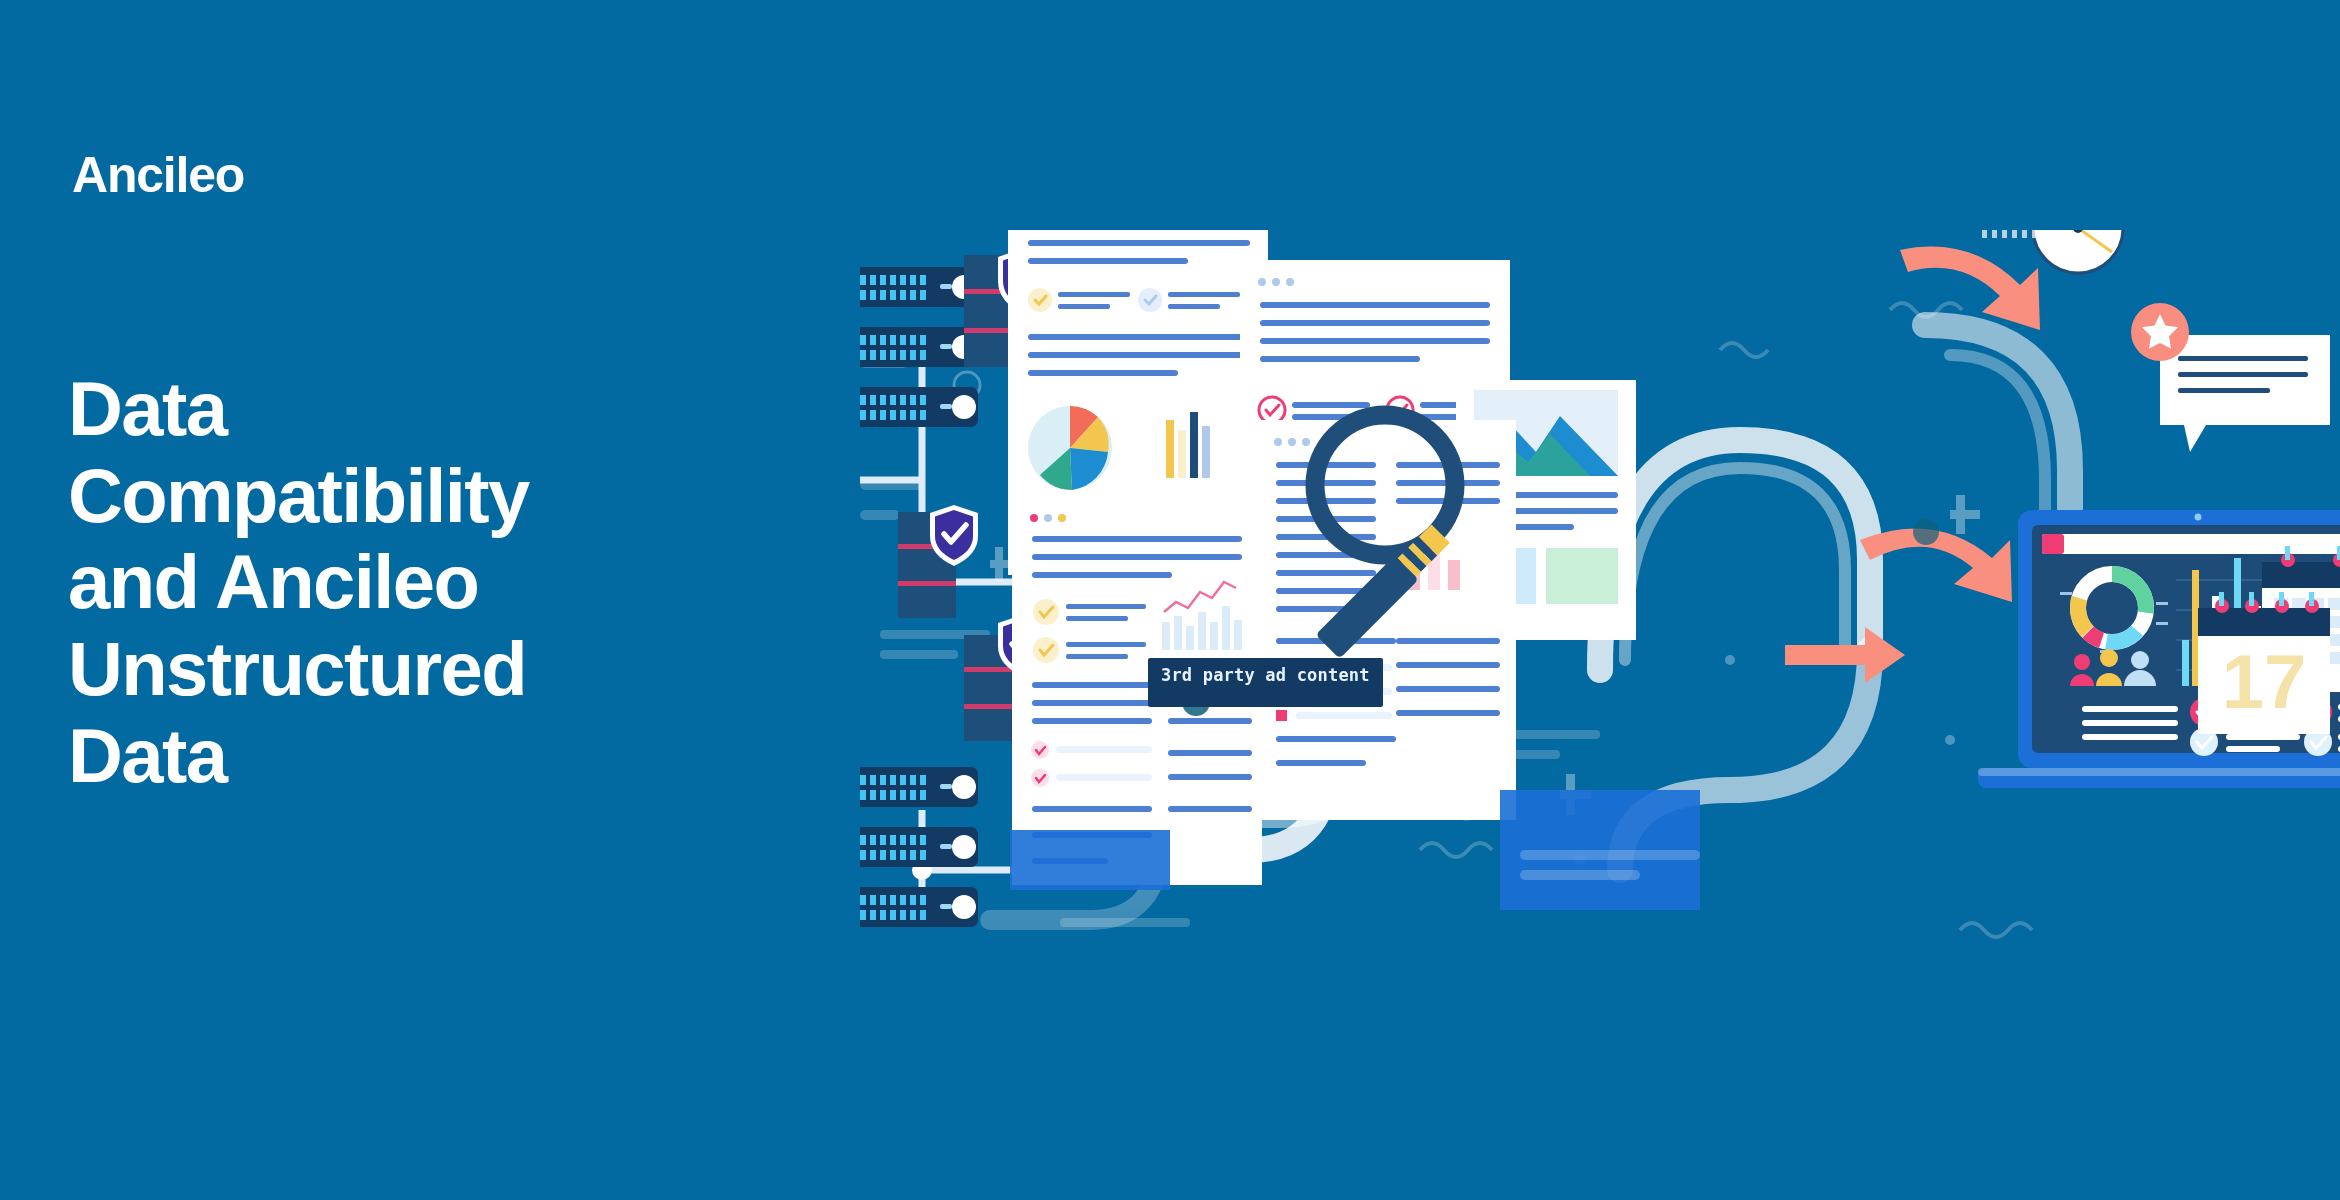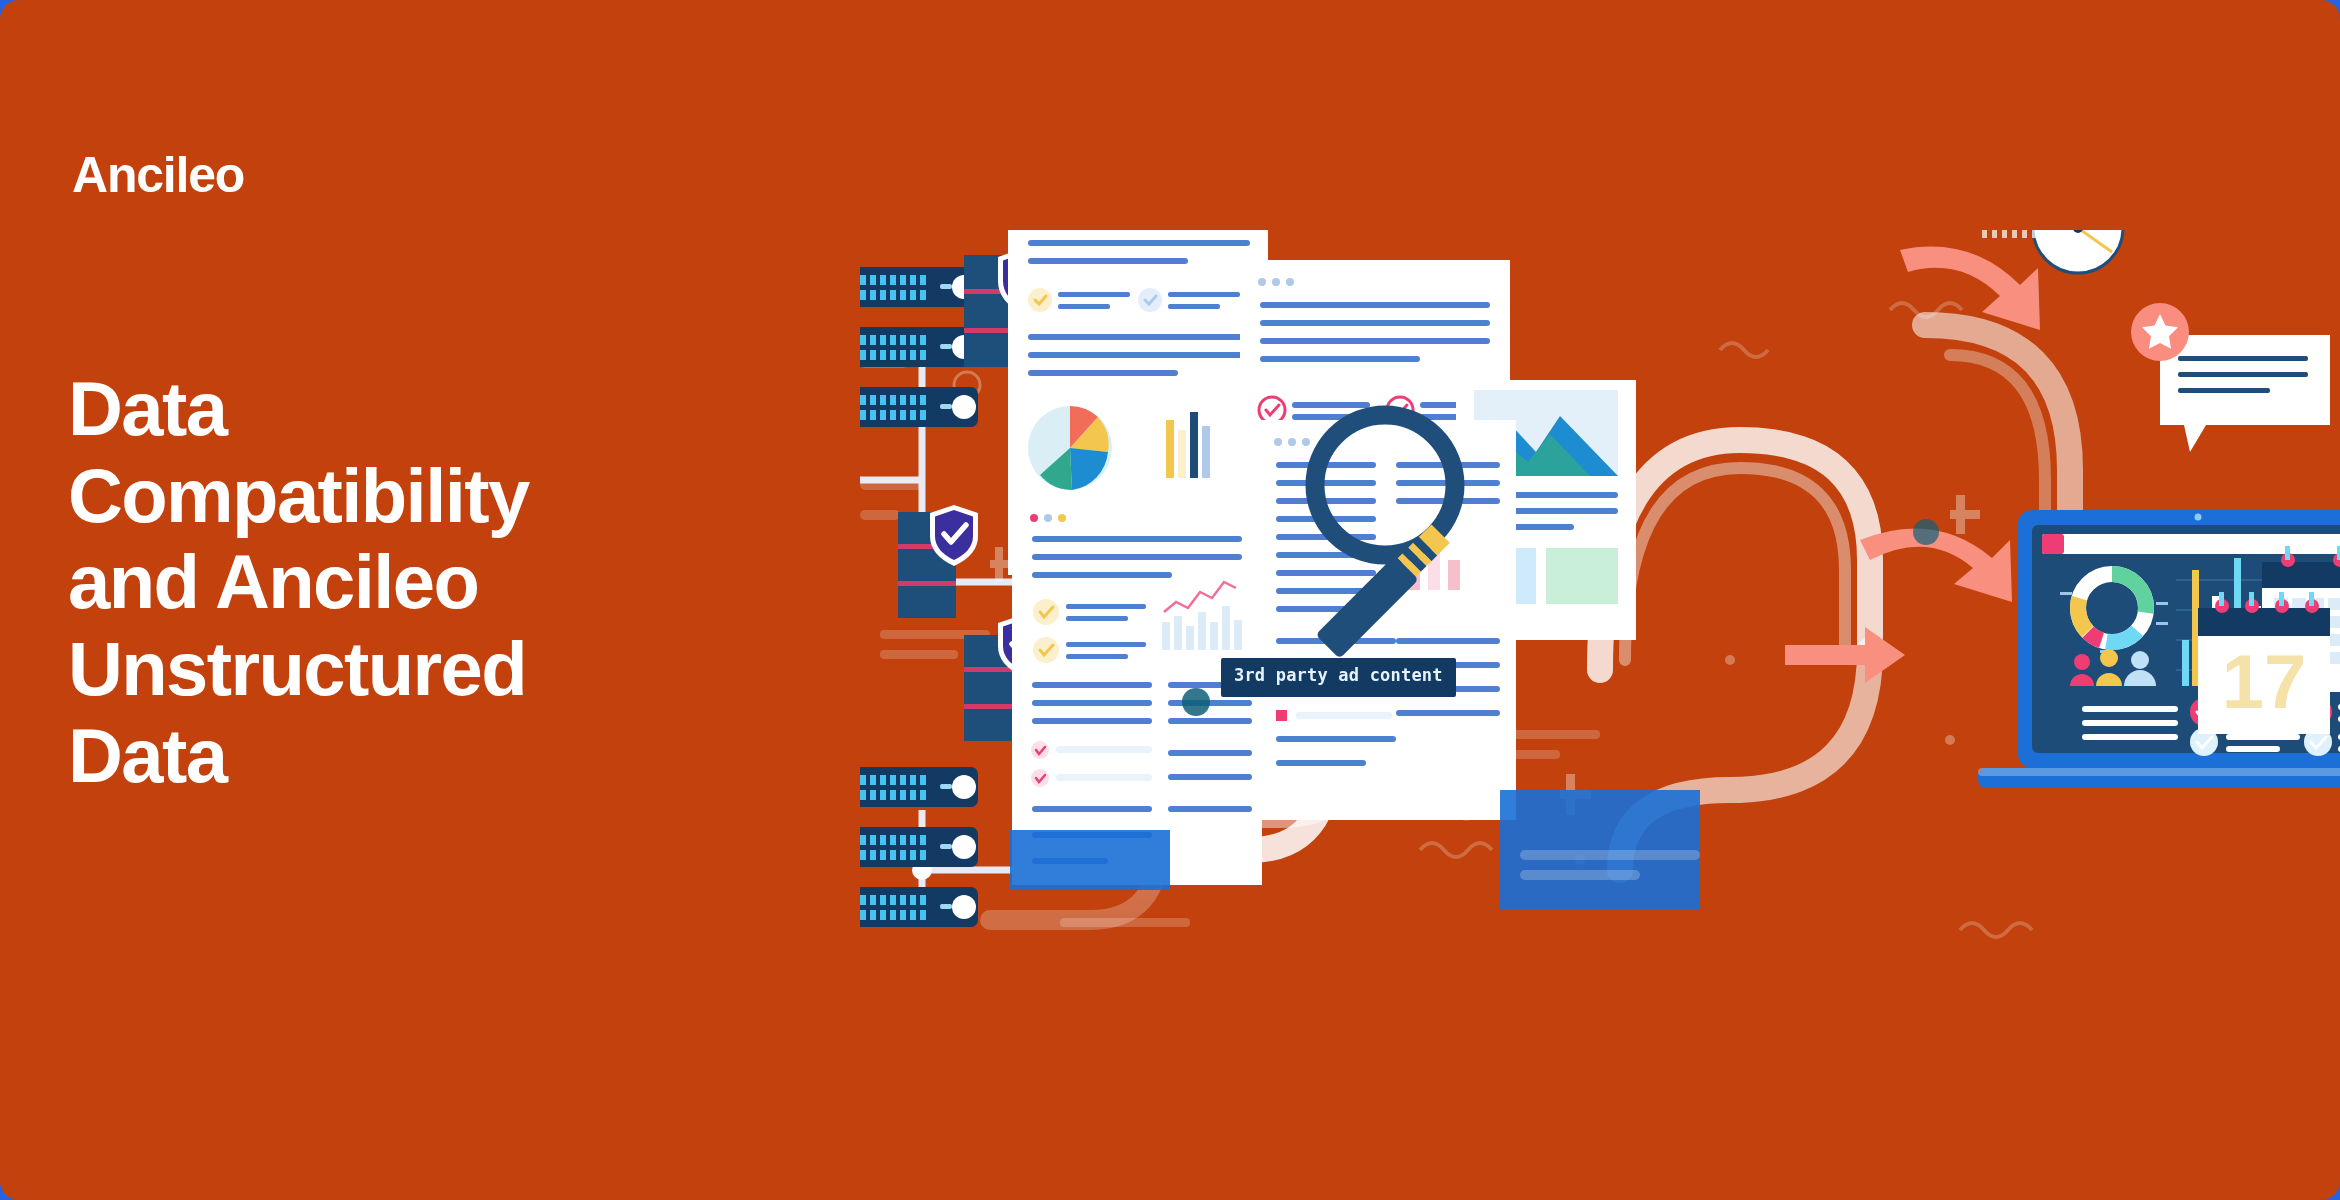--- a/index.html
+++ b/index.html
@@ -2,21 +2,21 @@
 <html><head>
 <meta charset="utf-8">
 <style>
   * { margin:0; padding:0; box-sizing:border-box; }
   html, body { width:2340px; height:1200px; overflow:hidden; }
   body {
     background:#2563E0;
     font-family:"Liberation Sans", sans-serif;
     position:relative;
   }
-  #banner { position:absolute; inset:0; background:#c2410c; overflow:hidden;border-radius:19px; }
+  #banner { position:absolute; inset:0; background:#0369a1; overflow:hidden; }
 
   
   .logo {
     position:absolute; left:72px; top:150px;
     font-size:50px; font-weight:bold; color:#ffffff;
     letter-spacing:-1.2px; line-height:1;
   }
   .headline {
     position:absolute; left:68px; top:366px;
     width:790px;
@@ -24,26 +24,26 @@
     line-height:1.14; letter-spacing:-1.6px;
   }
   .headline .hl-line { display:block; white-space:nowrap; }
 
   
   #illus { position:absolute; left:860px; top:230px; width:1480px; height:740px;text-align:right; }
   #illus svg { display:block; width:100%; height:100%; }
 
   .label-3rd {
     position:absolute;
-    left:1221px; top:658px;
+    left:1148px; top:658px;
     background:#133A63;
     color:#E6F2FF;
     font-size:17px;
     font-weight:bold;
-    padding:7px 13px 12px 13px;
+    padding:7px 13px 22px 13px;
     border-radius:2px;
     letter-spacing:.2px;
     white-space:nowrap;
     font-family:"DejaVu Sans Mono", monospace;
   }
 </style>
 </head>
 <body>
 
 <div id="banner">

